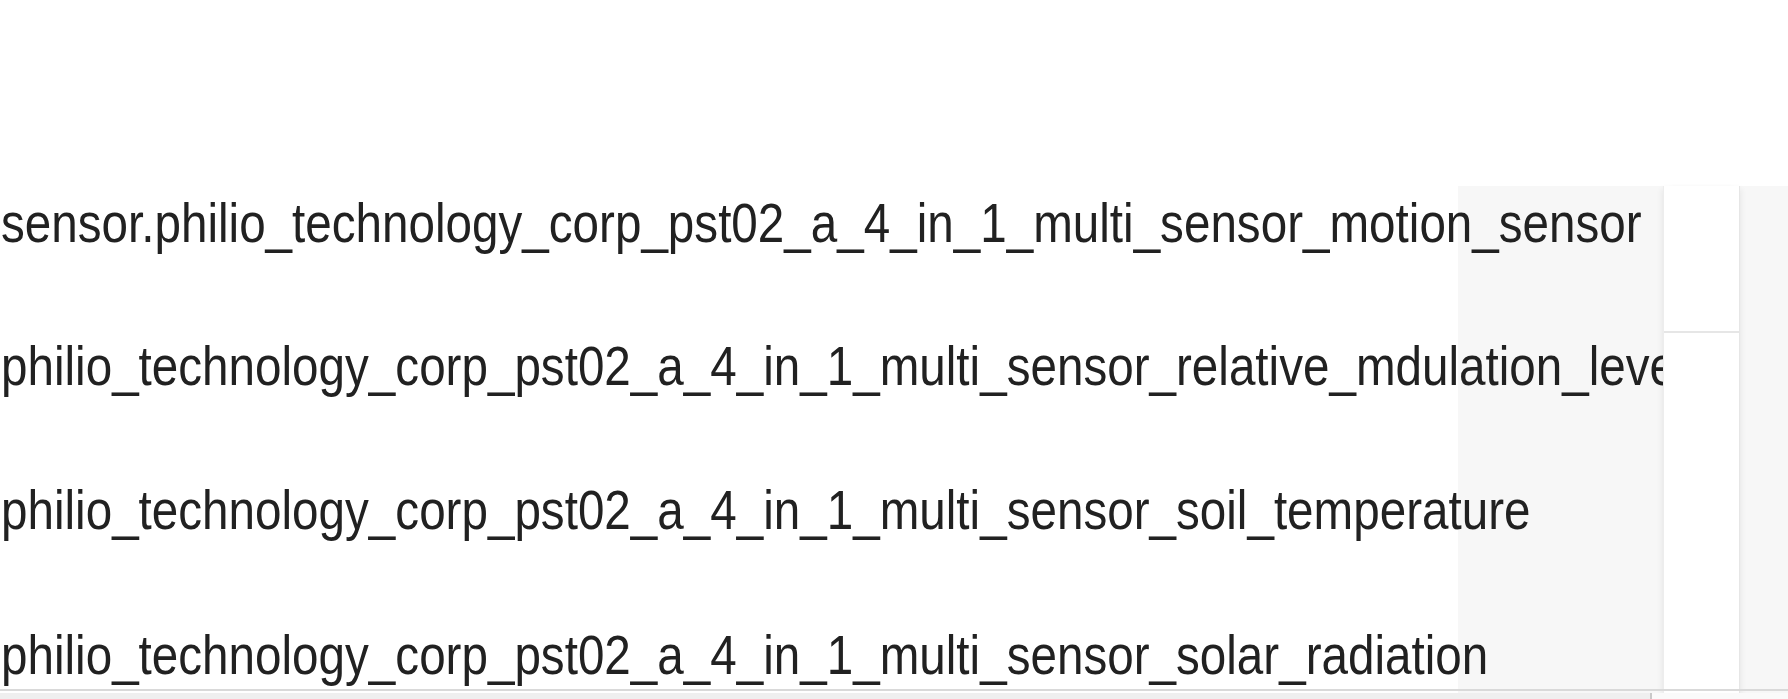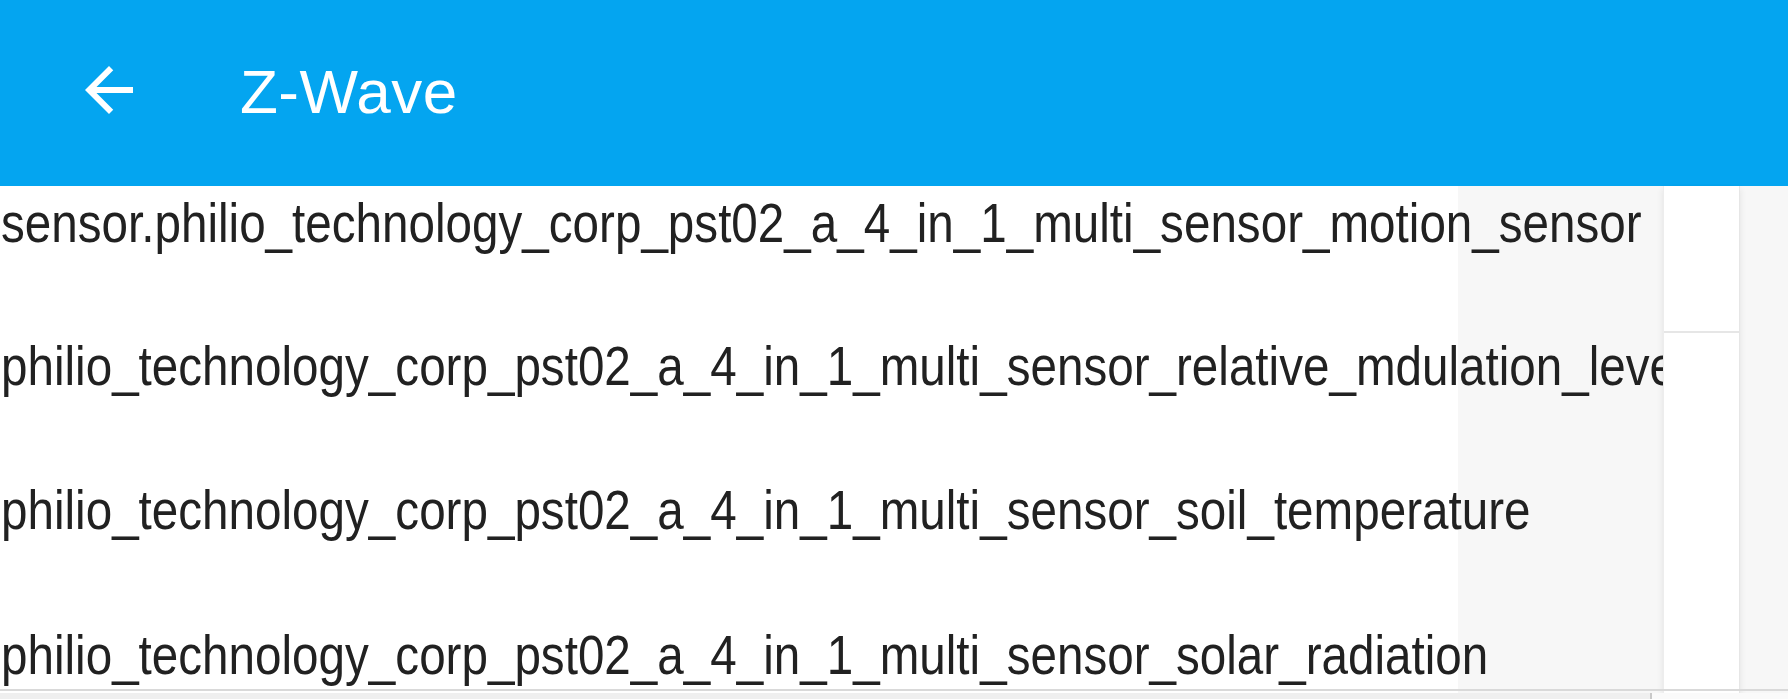--- a/index.html
+++ b/index.html
@@ -63,30 +63,20 @@
   }
   .h-track-right{
     position:absolute;left:1652px;top:2px;width:136px;height:8px;background:#fafafa;
   }
 </style>
 </head>
 <body>
 
 <div id="screen">
 
-  <div class="app-header">
-    <button class="back-btn">
-      <span>
-        <svg viewBox="0 0 24 24" aria-hidden="true">
-          <path d="M20 11H7.83l5.59-5.59L12 4l-8 8 8 8 1.41-1.41L7.83 13H20v-2z" fill="#ffffff"></path>
-        </svg>
-      </span>
-    </button>
-    <div class="page-title">Z-Wave</div>
-  </div>
 
   <div class="content"></div>
   <div class="right-gutter"></div>
 
   <div>
     <div class="entity-row row-1">sensor.philio_technology_corp_pst02_a_4_in_1_multi_sensor_motion_sensor</div>
     <div class="entity-row row-2">philio_technology_corp_pst02_a_4_in_1_multi_sensor_relative_mdulation_level</div>
     <div class="entity-row row-3">philio_technology_corp_pst02_a_4_in_1_multi_sensor_soil_temperature</div>
     <div class="entity-row row-4">philio_technology_corp_pst02_a_4_in_1_multi_sensor_solar_radiation</div>
   </div>

